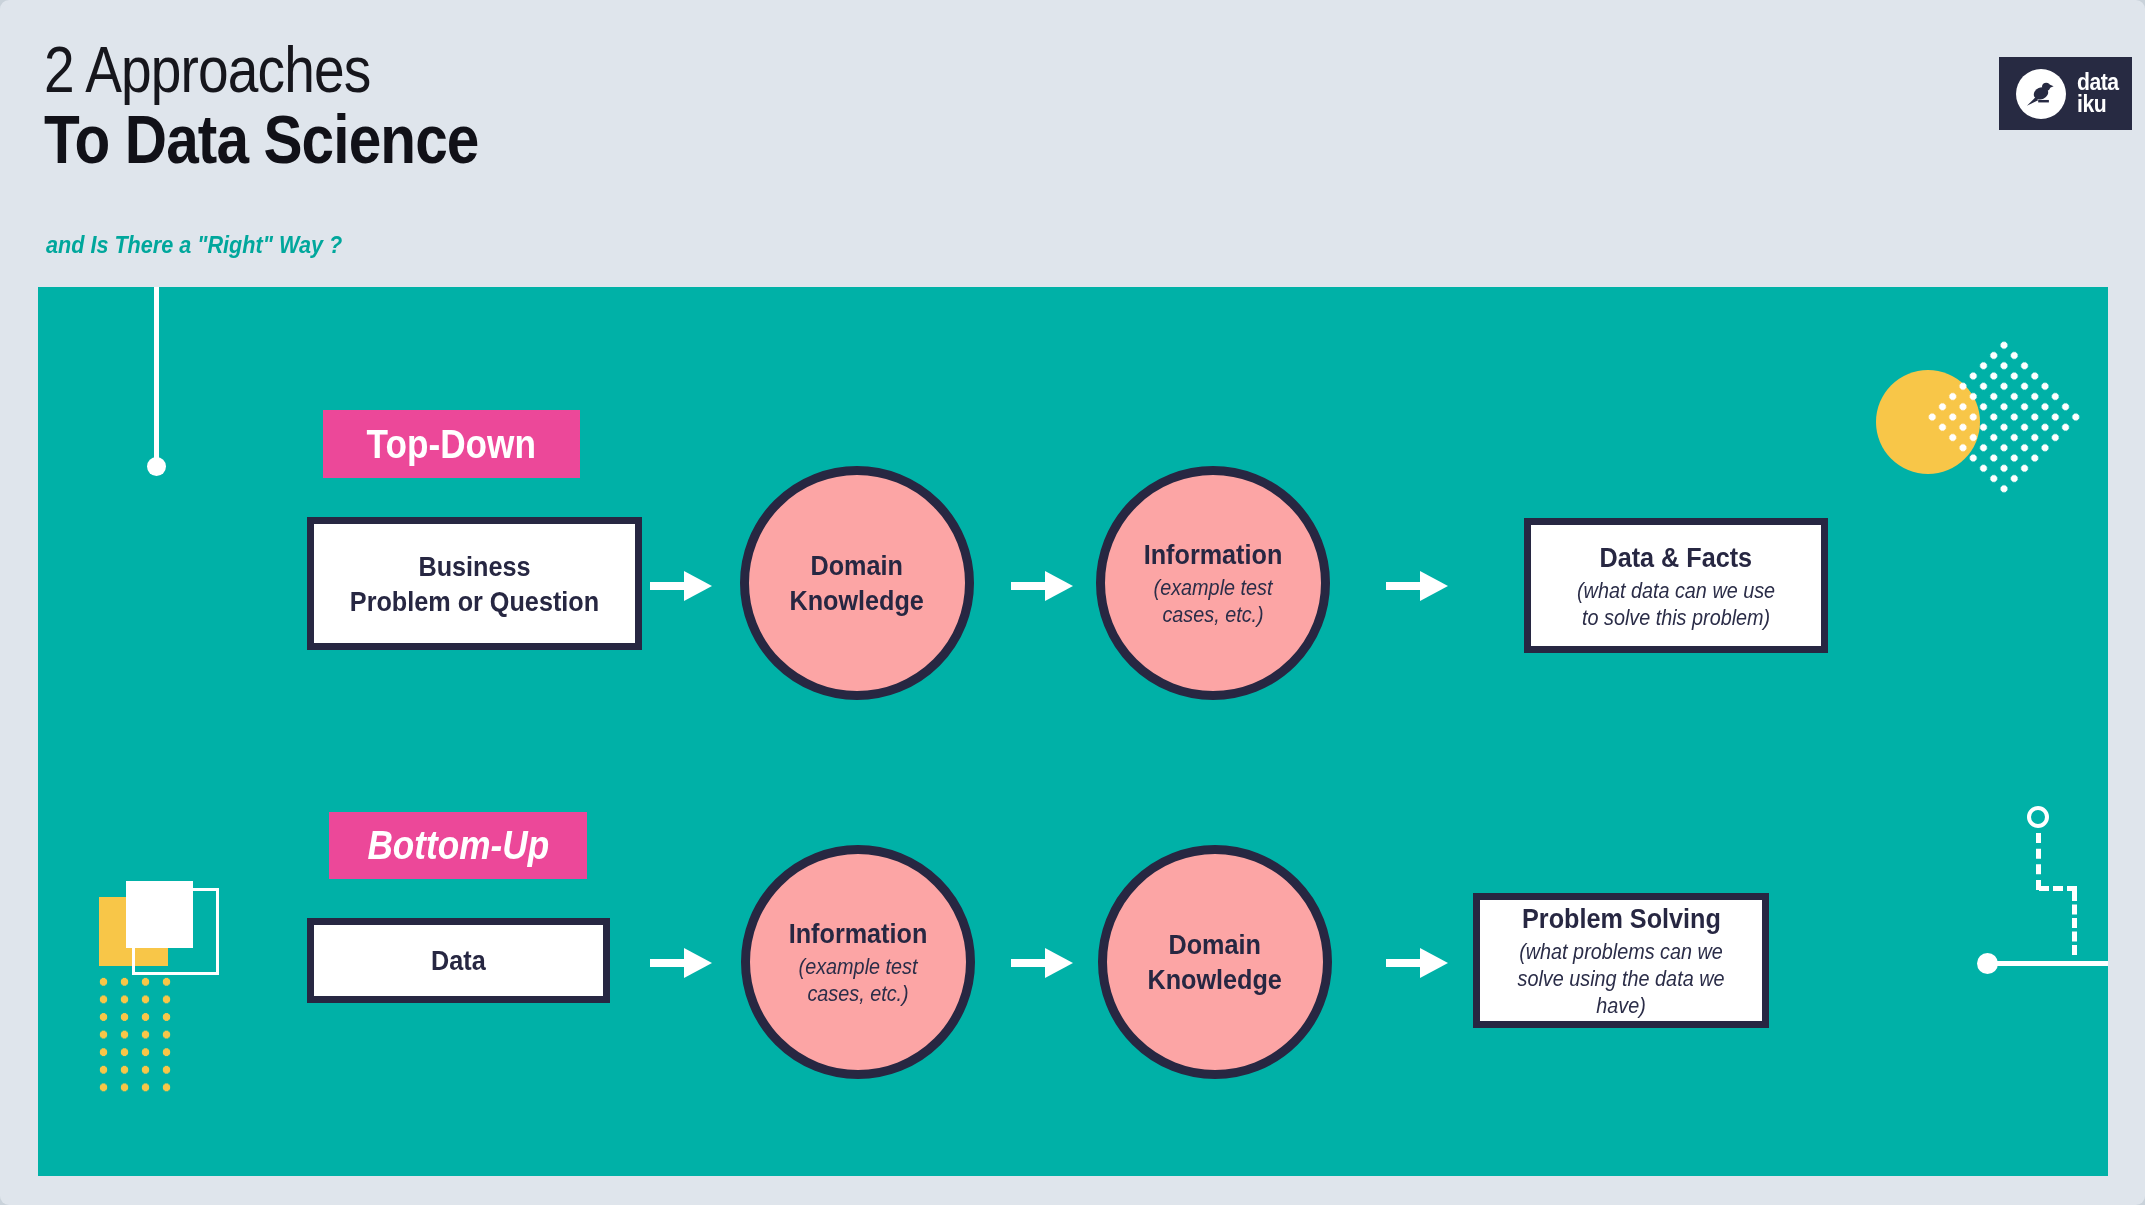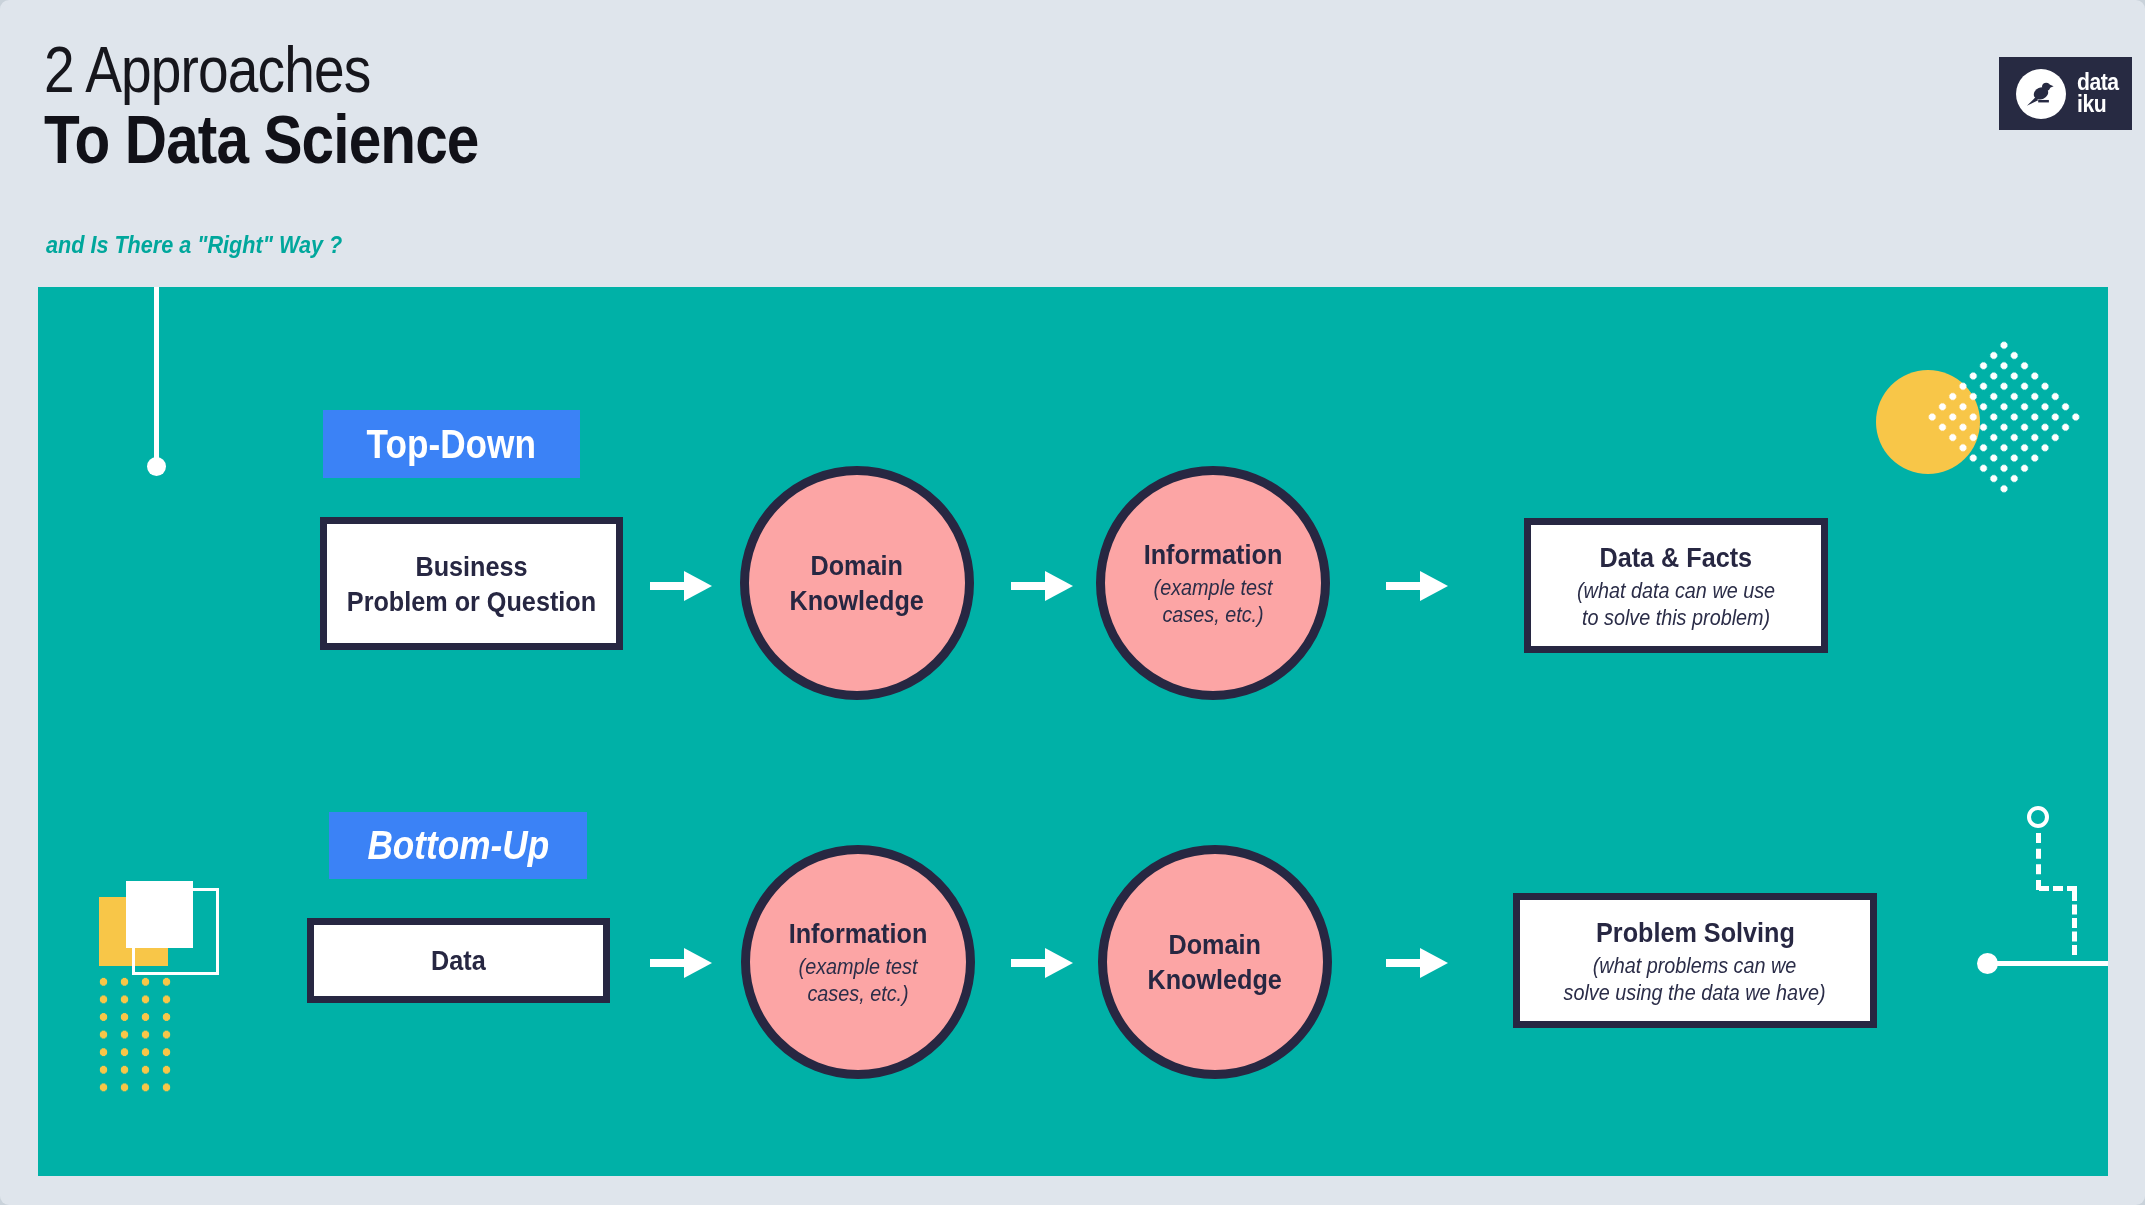--- a/index.html
+++ b/index.html
@@ -20,21 +20,21 @@
   
   .logo { position:absolute; left:1999px; top:57px; width:133px; height:73px; background:#272a42;
           display:flex; align-items:center; padding-left:17px; gap:11px; }
   .logo-circle { width:50px; height:50px; border-radius:50%; background:#ffffff; flex:0 0 auto;
                  display:flex; align-items:center; justify-content:center; }
   .logo-text { color:#ffffff; font-weight:700; font-size:23px; line-height:.95; letter-spacing:-.5px;
                transform:scaleX(.92); transform-origin:left center; }
   
   .panel { position:absolute; left:38px; top:287px; width:2070px; height:889px; background:#00b1a7; }
   
-  .flow-label { position:absolute; background:#3b82f6; color:#ffffff; display:flex;
+  .flow-label { position:absolute; background:#ec4899; color:#ffffff; display:flex;
                 align-items:center; justify-content:center; }
   .flow-label span { font-size:40px; font-weight:700; transform:scaleX(.88); white-space:nowrap; }
   .rect-node { position:absolute; background:#ffffff; border:7px solid #272742;
                display:flex; flex-direction:column; align-items:center; justify-content:center;
                text-align:center; color:#272742; }
   .circle-node { position:absolute; width:234px; height:234px; border-radius:50%;
                  background:#fca5a5; border:9px solid #272742;
                  display:flex; flex-direction:column; align-items:center; justify-content:center;
                  text-align:center; color:#272742; }
   .node-title { font-size:28px; font-weight:700; line-height:1.25; white-space:pre-line;
@@ -106,21 +106,21 @@
   <div class="dec dash-v1"></div>
   <div class="dec dash-h"></div>
   <div class="dec dash-v2"></div>
   <div class="dec solid-line-right"></div>
   <div class="dec solid-dot-right"></div>
 
   <div class="flow-label" style="left:323px; top:410px; width:257px; height:68px;">
     <span>Top-Down</span>
   </div>
 
-  <div class="rect-node" style="left:307px; top:517px; width:303px; height:133px;margin-left:13px;">
+  <div class="rect-node" style="left:307px; top:517px; width:335px; height:133px;">
     <div class="node-title">Business
 Problem or Question</div>
   </div>
 
   <svg class="arrow" style="left:648px; top:569px;" viewBox="0 0 66 34">
     <line x1="2" y1="17" x2="40" y2="17" stroke="#ffffff" stroke-width="8"></line>
     <polygon points="36,2 64,17 36,32" fill="#ffffff"></polygon>
   </svg>
 
   <div class="circle-node" style="left:740px; top:466px;">
@@ -177,19 +177,19 @@
   <div class="circle-node" style="left:1098px; top:845px;">
     <div class="node-title">Domain
 Knowledge</div>
   </div>
 
   <svg class="arrow" style="left:1384px; top:946px;" viewBox="0 0 66 34">
     <line x1="2" y1="17" x2="40" y2="17" stroke="#ffffff" stroke-width="8"></line>
     <polygon points="36,2 64,17 36,32" fill="#ffffff"></polygon>
   </svg>
 
-  <div class="rect-node" style="left:1473px; top:893px; width:364px; height:135px;margin-left:40px;">
+  <div class="rect-node" style="left:1473px; top:893px; width:296px; height:135px;">
     <div class="node-title">Problem Solving</div>
     <div class="node-sub">(what problems can we
 solve using the data we have)</div>
   </div>
 
 </div>
 
 </body></html>

